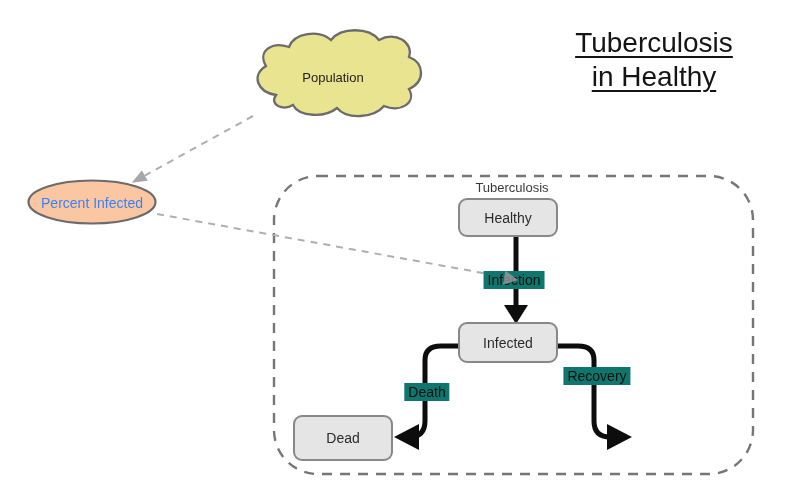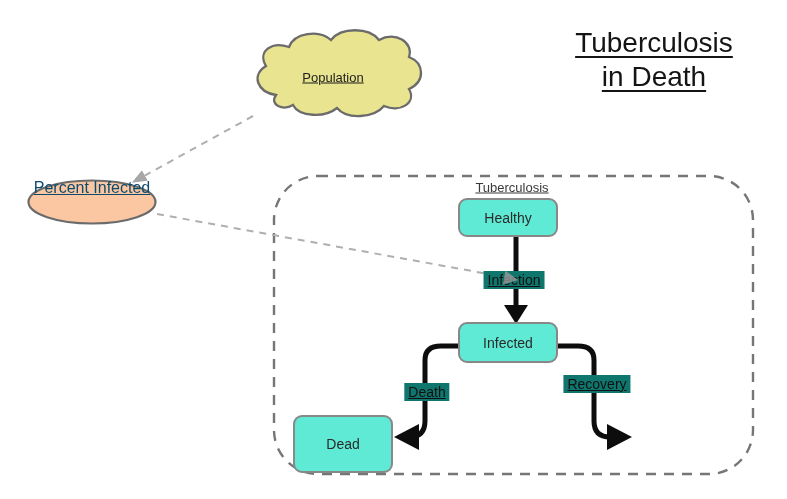--- a/index.html
+++ b/index.html
@@ -10,37 +10,37 @@
   .layer{position:absolute;left:0;top:0;}
   .overlay{pointer-events:none;}
   
   .title{
     position:absolute;left:544px;top:26px;width:220px;
     text-align:center;font-size:28px;line-height:34px;color:#141414;
   }
   .title span{text-decoration:underline;text-decoration-thickness:2px;text-underline-offset:4px;}
   .title .t-line{display:block;}
   
-  .lbl{position:absolute;transform:translate(-50%,-50%);white-space:nowrap;text-align:center;text-decoration:underline;}
+  .lbl{position:absolute;transform:translate(-50%,-50%);white-space:nowrap;text-align:center;}
   .cloud-lbl{left:333px;top:77px;font-size:13px;color:#1d1d1d;}
-  .conv-lbl{left:92px;top:188px;font-size:16px;color:#0c4a6e;}
+  .conv-lbl{left:92px;top:203px;font-size:14px;color:#3b82f6;}
   .group-lbl{left:512px;top:187px;font-size:13px;color:#3a3a3a;}
   .flow-lbl{font-size:14px;color:#101010;background:#0f766e;padding:1px 4px;}
   .flow-lbl.infection{left:514px;top:280px;}
   .flow-lbl.death{left:427px;top:392px;}
-  .flow-lbl.recovery{left:597px;top:384px;}
+  .flow-lbl.recovery{left:597px;top:376px;}
   
   .stock{
-    position:absolute;background:#5eead4;border:2px solid #888888;border-radius:9px;
+    position:absolute;background:#e5e5e5;border:2px solid #888888;border-radius:9px;
     display:flex;align-items:center;justify-content:center;
     font-size:14px;color:#2b2b2b;box-sizing:border-box;
   }
   .stock.healthy{left:458px;top:198px;width:100px;height:39px;}
   .stock.infected{left:458px;top:322px;width:100px;height:41px;}
-  .stock.dead{left:293px;top:415px;width:100px;height:58px;}
+  .stock.dead{left:293px;top:415px;width:100px;height:46px;}
   .stock.recovered{left:633px;top:415px;width:100px;height:38px;}
 </style>
 </head>
 <body>
 
 <div class="canvas">
 
   <svg class="layer" width="787" height="499" viewBox="0 0 787 499">
     <defs>
       <marker id="grayArrow" markerWidth="8" markerHeight="6" refX="0.5" refY="3" orient="auto" markerUnits="strokeWidth">
@@ -73,21 +73,21 @@
 
     <path d="M 458 346 L 441 346 Q 425 346 425 360 L 425 421 Q 425 437 409 437 L 404 437" fill="none" stroke="#0D0D0D" stroke-width="5"></path>
     <polygon points="394,437 419,424 419,450" fill="#0D0D0D"></polygon>
 
     <path d="M 558 346 L 578 346 Q 594 346 594 360 L 594 421 Q 594 437 610 437 L 615 437" fill="none" stroke="#0D0D0D" stroke-width="5"></path>
     <polygon points="632,437 607,424 607,450" fill="#0D0D0D"></polygon>
   </svg>
 
   <div class="title">
     <span class="t-line">Tuberculosis</span>
-    <span class="t-line">in Death</span>
+    <span class="t-line">in Healthy</span>
   </div>
 
   <div class="lbl cloud-lbl">Population</div>
   <div class="lbl conv-lbl">Percent Infected</div>
   <div class="lbl group-lbl">Tuberculosis</div>
 
   <div class="stock healthy">
     <span>Healthy</span>
   </div>
   <div class="stock infected">

